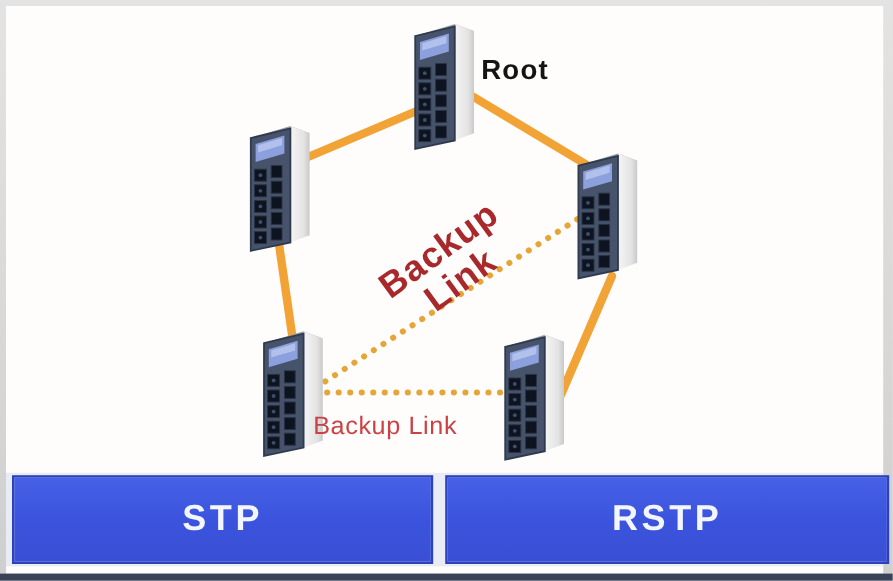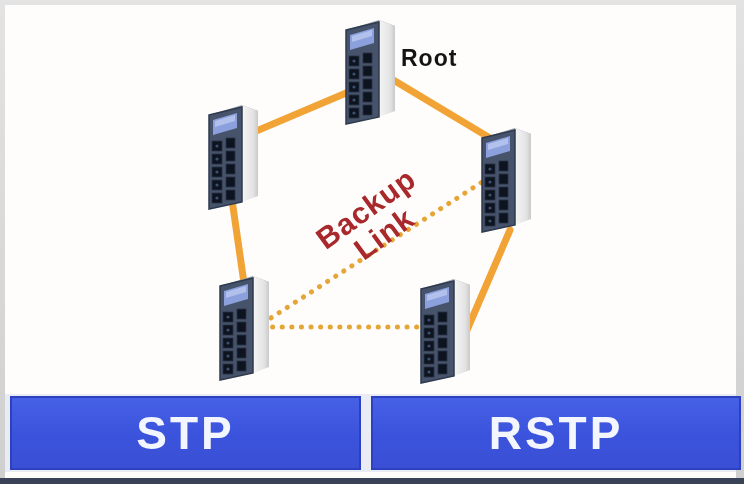--- a/index.html
+++ b/index.html
@@ -31,21 +31,21 @@
   }
   .button-row{
     position:absolute;left:0;right:0;bottom:6px;height:78px;
     background:#e9ebf5;display:flex;
   }
   .proto-button{
     position:absolute;top:2px;height:74px;
     background:linear-gradient(180deg,#4660e6 0%,#3b53dc 55%,#3a4fd4 100%);
     border:2px solid #2c41c0;
     box-sizing:border-box;
-    color:#f4f6ff;font-size:46px;font-weight:bold;letter-spacing:3px;
+    color:#f4f6ff;font-size:30px;font-weight:bold;letter-spacing:3px;
     display:flex;align-items:center;justify-content:center;
     cursor:pointer;
   }
   .btn-stp{left:5px;width:351px;}
   .btn-rstp{left:366px;width:370px;text-align:right;}
   .bottom-bar{
     position:absolute;left:0;right:0;bottom:0;height:6px;
     background:#3a4258;
   }
 </style>
@@ -110,20 +110,21 @@
     <use href="#switch-icon" x="413" y="271" width="56" height="110"></use>
   </svg>
 
   <div class="label-root">Root</div>
 
   <div class="label-backup-rotated">
     <span>Backup</span>
     <span>Link</span>
   </div>
 
+  <div class="label-backup-horizontal">Backup Link</div>
 
   <div class="button-row">
     <div class="proto-button btn-stp">STP</div>
     <div class="proto-button btn-rstp">RSTP</div>
   </div>
 </div>
 
 <div class="bottom-bar"></div>
 
 </body></html>

